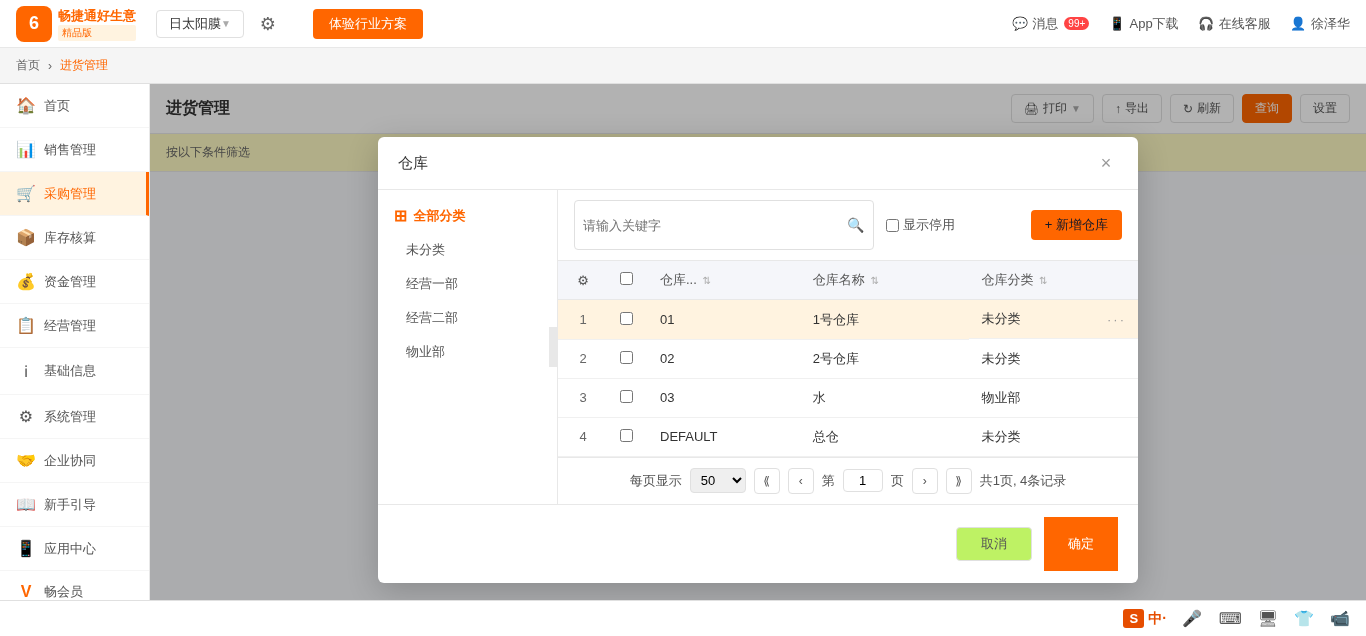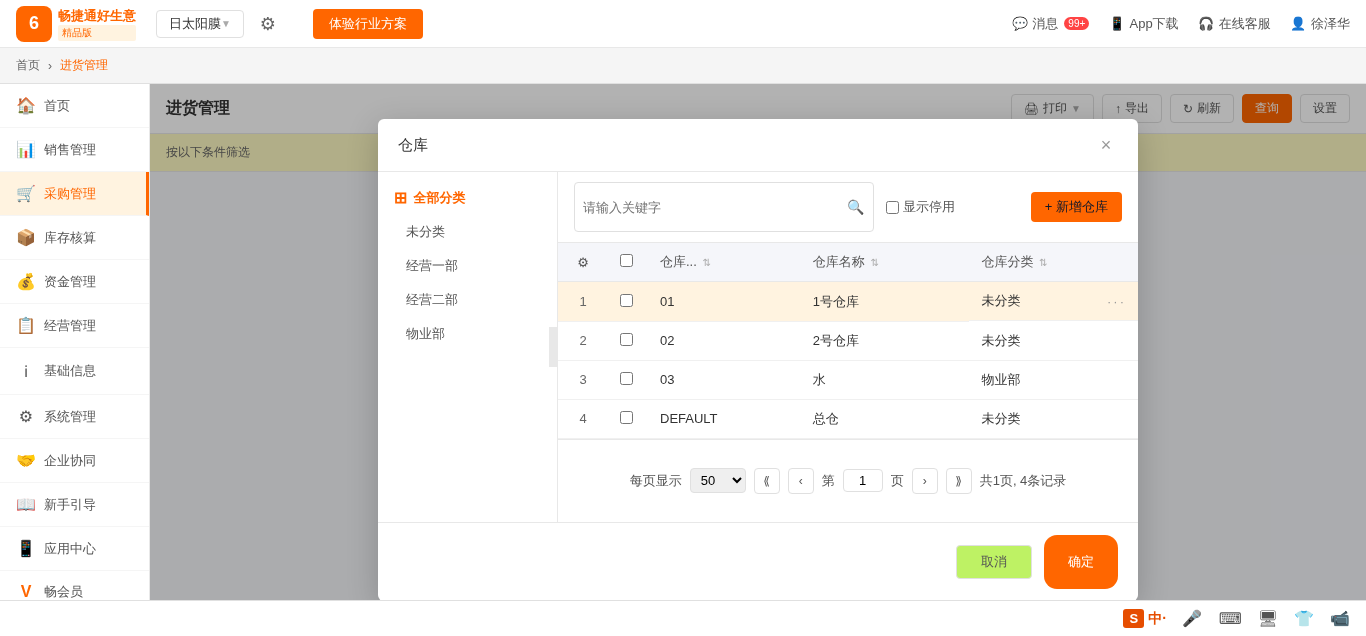--- a/index.html
+++ b/index.html
@@ -216,21 +216,21 @@
       padding: 10px 12px; font-size: 13px; color: #333;
       border-bottom: 1px solid #f0f0f0;
     }
     .row-highlight { background: #fff3e0; }
     .row-num { color: #666; text-align: center; }
     .row-dots { color: #999; letter-spacing: 2px; }
     .sort-icon { font-size: 10px; color: #aaa; margin-left: 2px; }
 
     
     .modal-pagination {
-      padding: 28px 16px;
+      padding: 10px 16px;
       display: flex; align-items: center; justify-content: center;
       border-top: 1px solid #e8e8e8; gap: 8px; font-size: 13px; color: #555;
     }
     .page-select {
       border: 1px solid #e0e0e0; border-radius: 4px; padding: 3px 6px;
       font-size: 13px;
     }
     .page-btn {
       width: 26px; height: 26px; border: 1px solid #e0e0e0; border-radius: 4px;
       display: flex; align-items: center; justify-content: center;
@@ -246,21 +246,21 @@
     .modal-footer {
       padding: 12px 20px;
       display: flex; align-items: center; justify-content: flex-end; gap: 12px;
       border-top: 1px solid #e8e8e8;
     }
     .btn-cancel {
       padding: 7px 24px; border: 1px solid #e0e0e0; border-radius: 4px;
       background: #bef264; cursor: pointer; color: #555; font-size: 13px;
     }
     .btn-confirm {
-      padding: 18px 24px; border: none; border-radius: 13px;
+      padding: 18px 24px; border: none; border-radius: 0;
       background: #ff6600; color: #fff; cursor: pointer; font-size: 13px;
     }
 
     
     .bottom-bar {
       position: fixed; bottom: 0; right: 0; left: 0;
       height: 36px; background: #fff; border-top: 1px solid #e0e0e0;
       display: flex; align-items: center; justify-content: flex-end;
       padding: 0 16px; gap: 16px; font-size: 12px; color: #666;
       z-index: 200;

